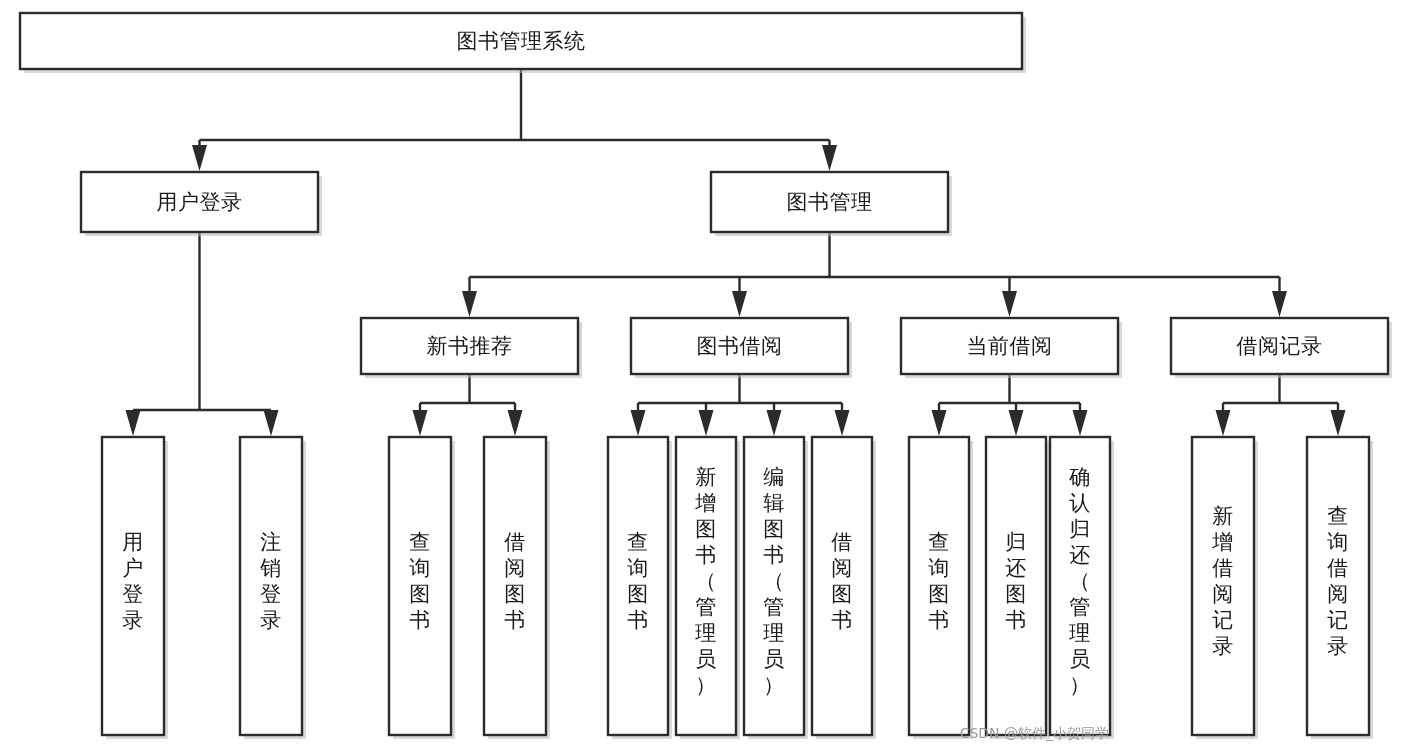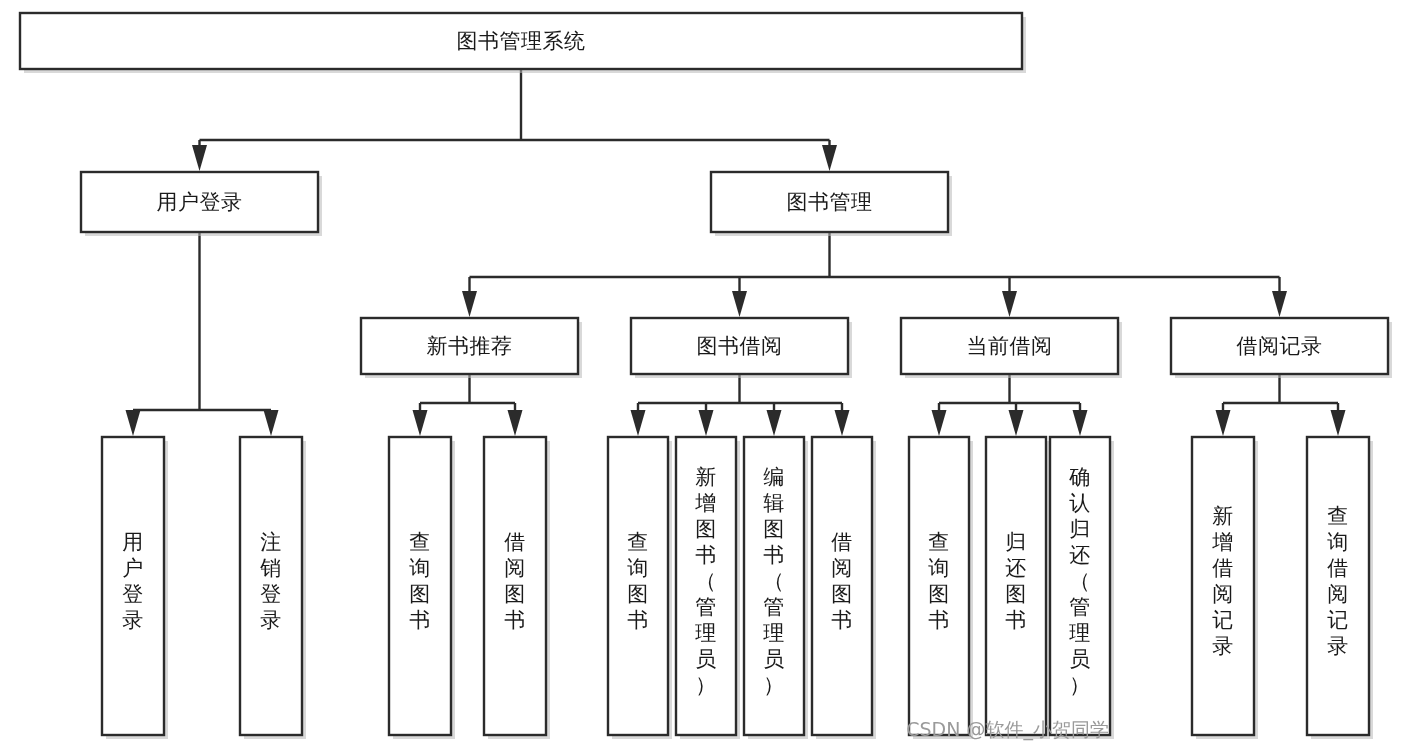--- a/index.html
+++ b/index.html
@@ -58,21 +58,21 @@
   }
   .connector-arrow {
     fill: #2b2b2b;
     stroke: none;
   }
   .watermark {
     position: absolute;
     right: 8px;
     bottom: 4px;
     font-family: "DejaVu Sans", "Liberation Sans", sans-serif;
-    font-size: 19px;
+    font-size: 14px;
     color: #9a9a9a;
     white-space: nowrap;
     user-select: none;
   }
 </style>
 </head>
 <body>
 
 <div id="diagram-root">
   <svg id="flowchart" viewBox="0 0 1405 747">

